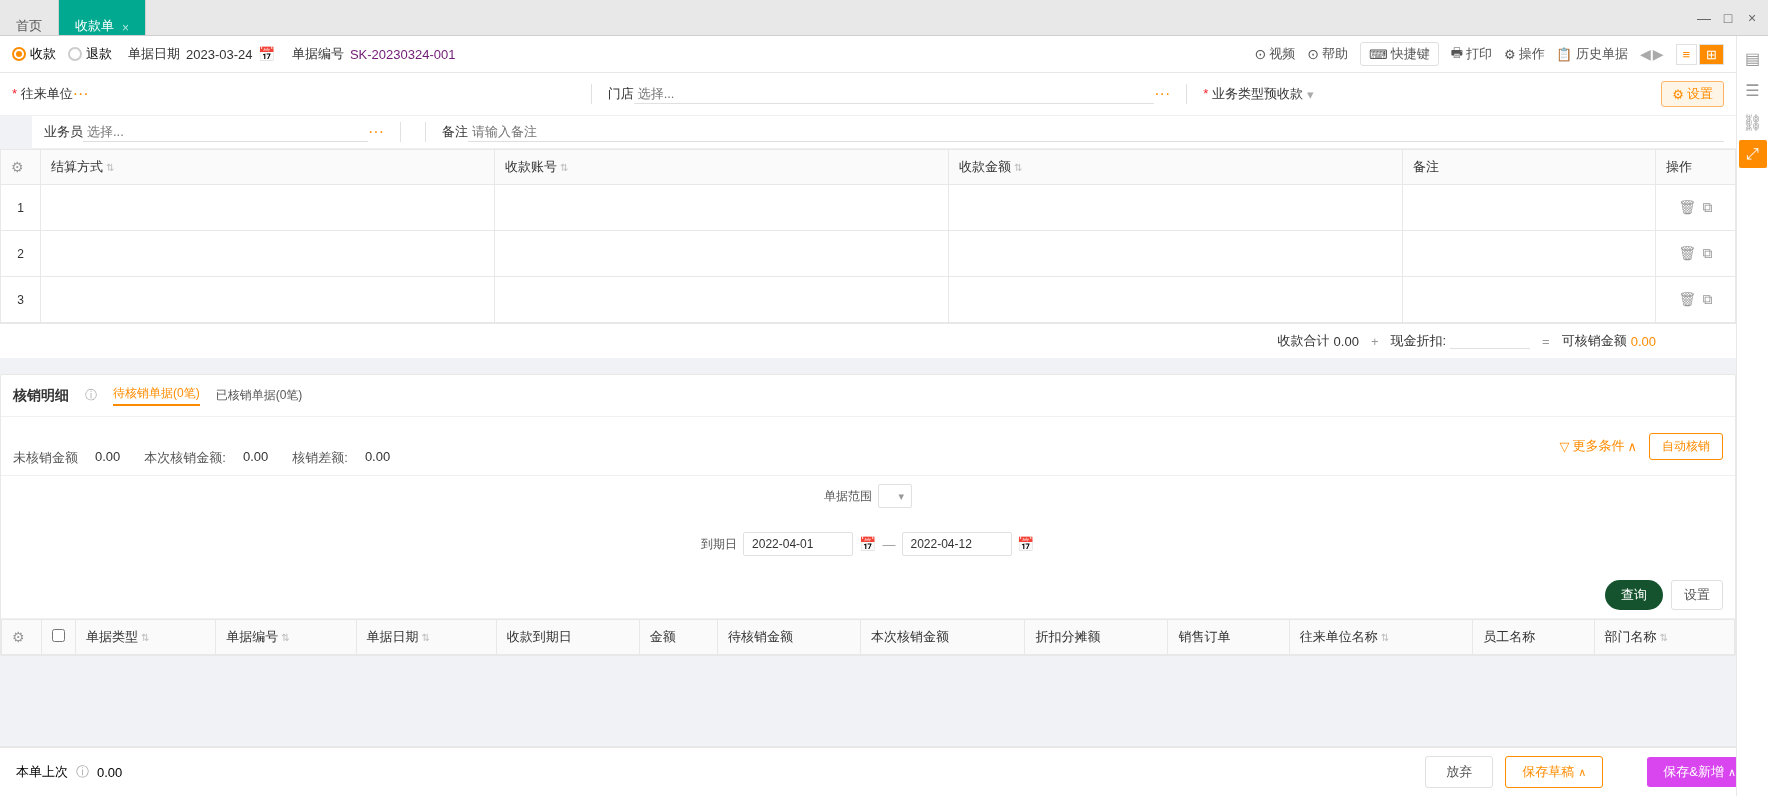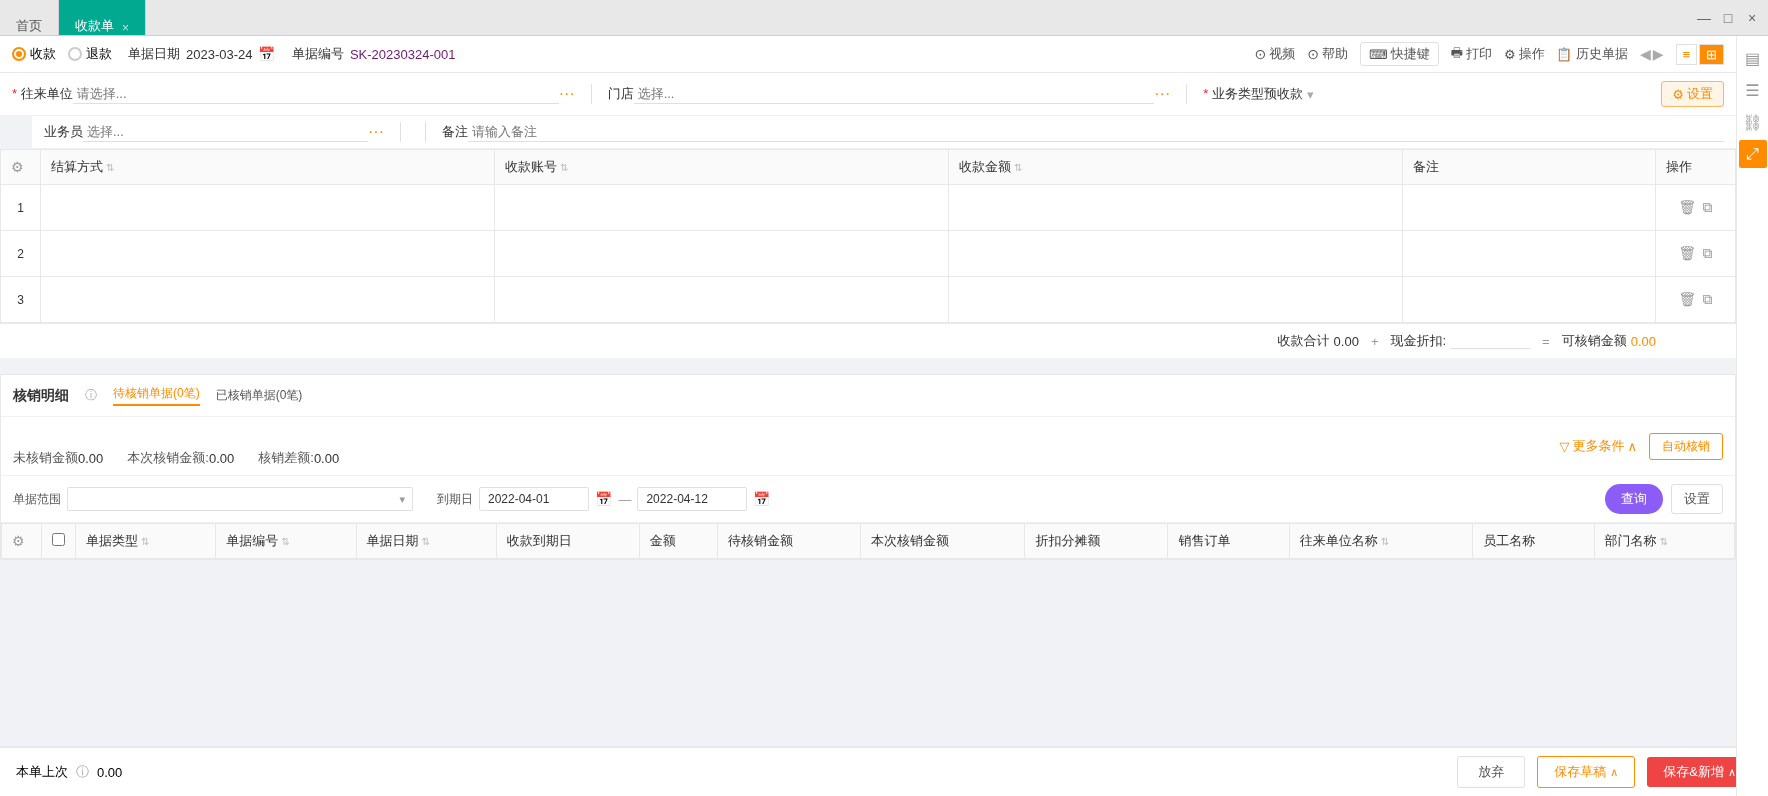--- a/index.html
+++ b/index.html
@@ -152,34 +152,34 @@
       color: #ff8c00; cursor: pointer; font-size: 12px; border-bottom: 2px solid #ff8c00;
       padding-bottom: 2px;
     }
     .done-tab { color: #555; cursor: pointer; font-size: 12px; }
 
     
     .stats-row {
       display: flex; align-items: center; padding: 8px 12px; background: #fff;
       border-bottom: 1px solid #f0f0f0; gap: 24px;
     }
-    .stat-item { display: flex; align-items: center; gap: 0; font-size: 12px; margin-top: 24px; }
+    .stat-item { display: flex; gap: 17px; font-size: 12px; margin-top: 24px; }
     .stat-label { color: #555; }
     .stat-value { color: #333; }
     .stats-row-right { margin-left: auto; display: flex; align-items: center; gap: 12px; }
     .more-conditions { color: #ff8c00; cursor: pointer; font-size: 12px; display: flex; align-items: center; gap: 3px; }
     .auto-verify-btn {
       background: #fff; border: 1px solid #ff8c00; border-radius: 3px;
       padding: 4px 12px; color: #ff8c00; cursor: pointer; font-size: 12px;
     }
 
     
     .filter-row {
       display: flex; align-items: center; padding: 8px 12px; background: #fff;
-      border-bottom: 1px solid #f0f0f0; gap: 24px;
+      border-bottom: 1px solid #f0f0f0; gap: 24px; flex-direction: column;
     }
     .filter-group { display: flex; align-items: center; gap: 6px; flex: 1; max-width: 400px; }
     .filter-label { color: #555; font-size: 12px; white-space: nowrap; }
     .filter-select-wrap {
       position: relative; flex: 1;
     }
     .filter-select-wrap::after {
       content: '▾'; position: absolute; right: 8px; top: 50%; transform: translateY(-50%);
       color: #999; pointer-events: none; font-size: 11px;
     }
@@ -192,21 +192,21 @@
     .date-input {
       border: 1px solid #e0e0e0; border-radius: 2px; padding: 4px 8px;
       color: #333; font-size: 12px; width: 110px; outline: none;
     }
     .date-range-cal { color: #ff8c00; cursor: pointer; font-size: 14px; }
     .dash { color: #999; }
     .filter-row-right {
       margin-left: auto; display: flex; gap: 8px;
     }
     .query-btn {
-      background: #8b5cf6; border: none; border-radius: 15px; padding: 5px 16px;
+      background: #14532d; border: none; border-radius: 15px; padding: 5px 16px;
       color: #fff; cursor: pointer; font-size: 13px;
     }
     .filter-settings-btn {
       background: #fff; border: 1px solid #e0e0e0; border-radius: 3px; padding: 5px 12px;
       color: #555; cursor: pointer; font-size: 13px;
     }
 
     
     .bottom-table {
       width: 100%; border-collapse: collapse;
@@ -227,23 +227,23 @@
     .abandon-btn {
       background: #fff; border: 1px solid #e0e0e0; border-radius: 3px;
       padding: 6px 20px; color: #555; cursor: pointer; font-size: 13px;
     }
     .save-draft-btn {
       background: #fff; border: 1px solid #ff8c00; border-radius: 3px;
       padding: 6px 16px; color: #ff8c00; cursor: pointer; font-size: 13px;
       display: flex; align-items: center; gap: 4px;
     }
     .save-new-btn {
-      background: #ef4444; border: none; border-radius: 3px;
+      background: #d946ef; border: none; border-radius: 3px;
       padding: 6px 16px; color: #fff; cursor: pointer; font-size: 13px;
-      display: flex; align-items: center; gap: 4px;
+      display: flex; align-items: center; gap: 4px; margin-left: 32px;
     }
     .btn-arrow { font-size: 11px; }
 
     
     .right-sidebar {
       position: fixed; right: 0; top: 36px; width: 32px; background: #fff;
       border-left: 1px solid #e8e8e8; display: flex; flex-direction: column;
       align-items: center; padding-top: 8px; gap: 4px; z-index: 100;
       height: calc(796px - 36px);
     }
@@ -339,21 +339,20 @@
       <div class="view-toggle">
         <span class="view-btn">≡</span>
         <span class="view-btn" style="background:#ff8c00;color:#fff;">⊞</span>
       </div>
     </div>
   </div>
 
   <div class="form-row">
     <div class="field-group">
       <span class="field-label required">往来单位</span>
-      <input class="field-input" type="text" placeholder="请选择..." style="">
       <span class="field-more">···</span>
     </div>
     <div class="field-divider"></div>
     <div class="field-group">
       <span class="field-label">门店</span>
       <input class="field-input" type="text" placeholder="选择..." style="">
       <span class="field-more">···</span>
     </div>
     <div class="field-divider"></div>
     <div class="field-group" style="flex:0.8;">

